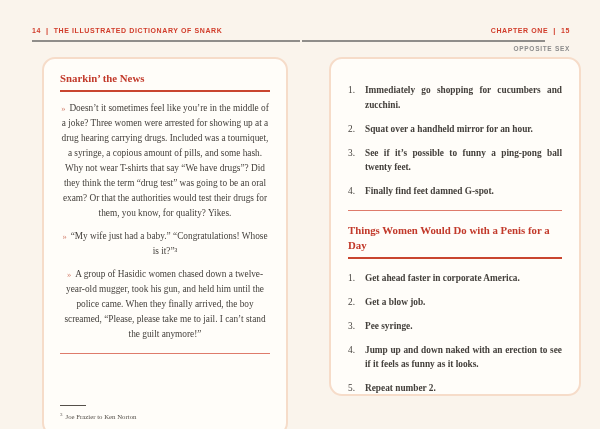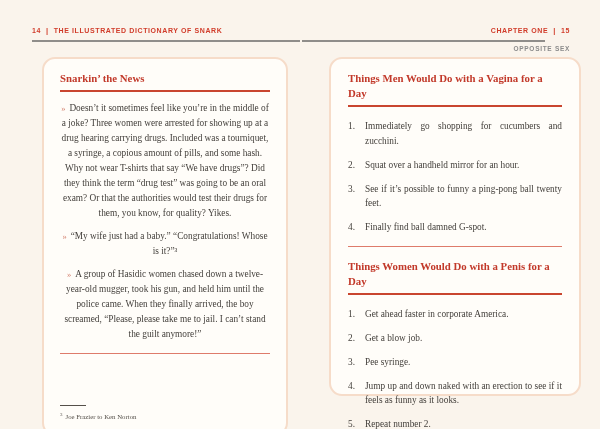--- a/index.html
+++ b/index.html
@@ -61,21 +61,21 @@
 
   .footnote { position: absolute; left: 16px; bottom: 13px; width: 160px; }
   .fn-rule { width: 26px; height: 1px; background: #55504a; margin-bottom: 4px; }
   .fn-text { font-size: 6.8px; color: #55504a; line-height: 9px; }
   .fn-text sup { font-size: 5px; margin-right: 3px; }
 
   
   .list { margin: 12px 0 0 0; }
   .list-item { display: flex; margin: 0 0 9.5px 0; font-size: 9.3px; line-height: 14.5px; }
   .li-num { flex: 0 0 17px; }
-  .li-text { flex: 1; text-align: justify; }
+  .li-text { flex: 1; text-align: justify; font-weight: bold; }
 
   .sec-gap { margin-top: 12px; }
 </style>
 </head>
 <body>
 
 <div class="spread">
 
   <div class="pg-header header-left">
     <div class="h-row">
@@ -108,37 +108,36 @@
       <span>CHAPTER ONE</span>
       <span class="h-divider">|</span>
       <span>15</span>
     </div>
     <div class="h-rule h-rule-right"></div>
     <div class="h-subtitle">OPPOSITE SEX</div>
   </div>
 
   <section class="panel panel-right">
 
-    <h2 class="sec-title">Things Men Would Do with a Vagina for a Day</h2>
     <div class="list">
       <div class="list-item">
         <span class="li-num">1.</span>
         <span class="li-text">Immediately go shopping for cucumbers and zucchini.</span>
       </div>
       <div class="list-item">
         <span class="li-num">2.</span>
         <span class="li-text">Squat over a handheld mirror for an hour.</span>
       </div>
       <div class="list-item">
         <span class="li-num">3.</span>
         <span class="li-text">See if it’s possible to funny a ping-pong ball twenty feet.</span>
       </div>
       <div class="list-item">
         <span class="li-num">4.</span>
-        <span class="li-text">Finally find ball damned G-spot.</span>
+        <span class="li-text">Finally find feet damned G-spot.</span>
       </div>
     </div>
     <div class="end-rule"></div>
 
     <h2 class="sec-title sec-gap">Things Women Would Do with a Penis for a Day</h2>
     <div class="list">
       <div class="list-item">
         <span class="li-num">1.</span>
         <span class="li-text">Get ahead faster in corporate America.</span>
       </div>

